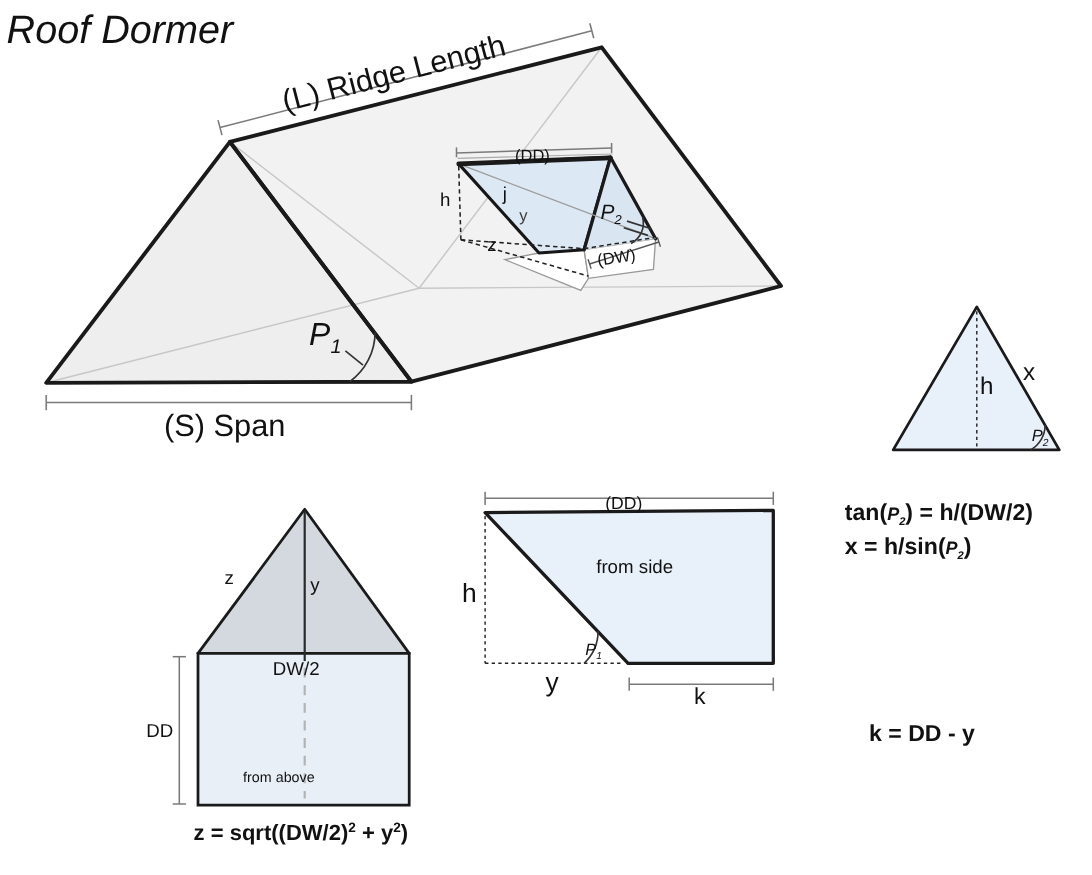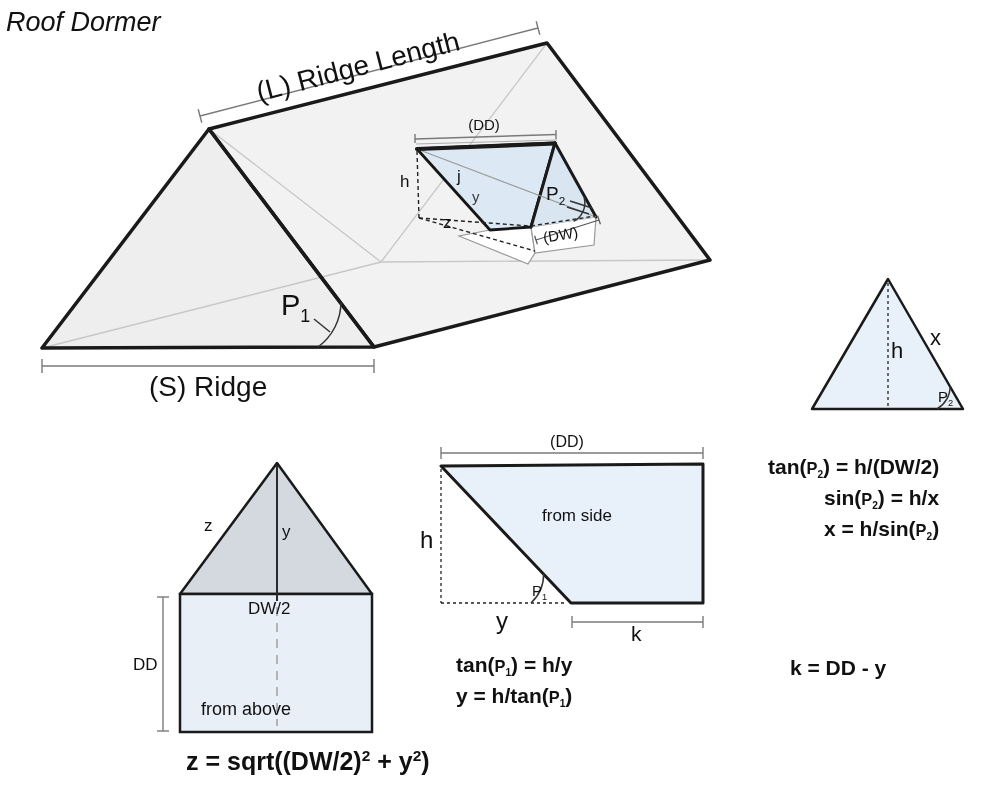--- a/index.html
+++ b/index.html
@@ -2,24 +2,24 @@
 <html style="--ink: #1a1a1a; --text: #111111; --roof-fill: #f2f2f2; --tri-fill: #eeeeee; --dormer-blue: #dce8f3; --gable-blue: #d9e6f2; --panel-blue: #e8f0f9; --plan-tri: #d3d9de; --plan-rect: #e9eff7; --dim: #7a7a7a; --hidden: #c7c7c7; --dash: #222222;"><head>
 <meta charset="utf-8">
 <style>
   html,body{margin:0;padding:0;background:#fff;}
   #stage{position:relative;width:993px;height:795px;background:#fff;overflow:hidden;
          font-family:"Liberation Sans","DejaVu Sans",sans-serif;color:var(--text,#111);}
   #art{position:absolute;left:0;top:0;}
   .lbl{position:absolute;white-space:nowrap;line-height:1.05;color:var(--text,#111);}
   .it{font-style:italic;}
   .bold{font-weight:700;}
-  .ctr{transform:translateX(-50%);}
+  .ctr{transform:translateX(-50%);margin-top:17px;}
   sub{font-size:.62em;line-height:0;}
   sup{font-size:.62em;line-height:0;}
-  .pv{font-size:.78em;}
+  .pv{font-size:.78em;font-style:italic;}
   .plabel .pv{font-size:1em;}
   .fblock div{line-height:29px;}
   
   .f-roof{fill:var(--roof-fill);}   .f-tri{fill:var(--tri-fill);}
   .f-dblue{fill:var(--dormer-blue);}.f-gblue{fill:var(--gable-blue);}
   .f-panel{fill:var(--panel-blue);} .f-ptri{fill:var(--plan-tri);}
   .f-prect{fill:var(--plan-rect);}  .f-white{fill:#ffffff;}
   .edge{stroke:var(--ink);fill:none;stroke-linejoin:round;stroke-linecap:round;}
   .dim{stroke:var(--dim);stroke-width:1.4;fill:none;}
   .dimd{stroke:#555;stroke-width:1.2;fill:none;}
@@ -124,58 +124,53 @@
       <path class="arc" d="M531,603 A40,40 0 0 0 543.7,573.7"></path>
     </g>
 
     <g>
       <polygon class="f-panel" stroke="#1a1a1a" stroke-width="2.5" stroke-linejoin="round" points="888,279 812,409 963,409"></polygon>
       <line class="dsh2" x1="888" y1="283" x2="888" y2="407"></line>
       <path class="arc" d="M937,409 A26,26 0 0 0 950.1,386.4"></path>
     </g>
   </svg>
 
-  <div class="lbl it" style="left:6px;top:8px;font-size:27px;">Roof Dormer</div>
+  <div class="lbl it" style="left:6px;top:8px;font-size:36px;">Roof Dormer</div>
 
   <div class="lbl" style="left:257px;top:78px;font-size:28px;transform:rotate(-14.5deg);transform-origin:0 50%;">(L) Ridge Length</div>
-  <div class="lbl" style="left:149px;top:372px;font-size:28px;">(S) Ridge</div>
+  <div class="lbl" style="left:149px;top:372px;font-size:28px;">(S) Span</div>
   <div class="lbl plabel" style="left:281px;top:290px;font-size:29px;"><span class="pv">P<sub>1</sub></span></div>
 
   <div class="lbl ctr" style="left:484px;top:117px;font-size:15px;">(DD)</div>
   <div class="lbl" style="left:400px;top:173px;font-size:17px;">h</div>
   <div class="lbl" style="left:457px;top:168px;font-size:17px;">j</div>
   <div class="lbl" style="left:472px;top:189px;font-size:15px;color:#3d3d3d;">y</div>
   <div class="lbl" style="left:443px;top:214px;font-size:17px;">z</div>
   <div class="lbl plabel" style="left:546px;top:184px;font-size:19px;"><span class="pv">P<sub>2</sub></span></div>
   <div class="lbl" style="left:543px;top:227px;font-size:15px;transform:rotate(-9deg);">(DW)</div>
 
   <div class="lbl" style="left:204px;top:517px;font-size:17px;">z</div>
   <div class="lbl" style="left:282px;top:523px;font-size:17px;">y</div>
   <div class="lbl" style="left:212px;top:600px;font-size:17px;margin-left:36px;">DW/2</div>
   <div class="lbl" style="left:133px;top:656px;font-size:17px;">DD</div>
-  <div class="lbl" style="left:201px;top:700px;font-size:18px;">from above</div>
-  <div class="lbl bold" style="left:186px;top:748px;font-size:25px;">z = sqrt((DW/2)<sup>2</sup> + y<sup>2</sup>)</div>
+  <div class="lbl" style="left:221px;top:700px;font-size:13px;">from above</div>
+  <div class="lbl bold" style="left:176px;top:748px;font-size:20px;">z = sqrt((DW/2)<sup>2</sup> + y<sup>2</sup>)</div>
 
   <div class="lbl ctr" style="left:567px;top:434px;font-size:16px;">(DD)</div>
   <div class="lbl" style="left:420px;top:527px;font-size:24px;">h</div>
   <div class="lbl" style="left:496px;top:608px;font-size:24px;">y</div>
   <div class="lbl" style="left:631px;top:623px;font-size:21px;">k</div>
   <div class="lbl plabel" style="left:532px;top:583px;font-size:15px;"><span class="pv">P<sub>1</sub></span></div>
   <div class="lbl" style="left:542px;top:507px;font-size:17px;">from side</div>
-  <div class="lbl bold fblock" style="left:456px;top:650px;font-size:21px;">
-    <div>tan(<span class="pv">P<sub>1</sub></span>) = h/y</div>
-    <div>y = h/tan(<span class="pv">P<sub>1</sub></span>)</div>
-  </div>
 
   <div class="lbl" style="left:891px;top:339px;font-size:22px;">h</div>
   <div class="lbl" style="left:930px;top:326px;font-size:22px;">x</div>
   <div class="lbl plabel" style="left:938px;top:389px;font-size:15px;"><span class="pv">P<sub>2</sub></span></div>
-  <div class="lbl bold fblock" style="left:768px;top:452px;font-size:21px;line-height:30px;text-align:right;">
+  <div class="lbl bold fblock" style="left:768px;top:452px;font-size:21px;line-height:30px;">
     <div>tan(<span class="pv">P<sub>2</sub></span>) = h/(DW/2)</div>
-    <div>sin(<span class="pv">P<sub>2</sub></span>) = h/x</div>
     <div>x = h/sin(<span class="pv">P<sub>2</sub></span>)</div>
   </div>
 
   <div class="lbl bold fblock" style="left:790px;top:653px;font-size:21px;text-align:right;">
     <div>k = DD - y</div>
   </div>
 
 </div>
 
 </body></html>

